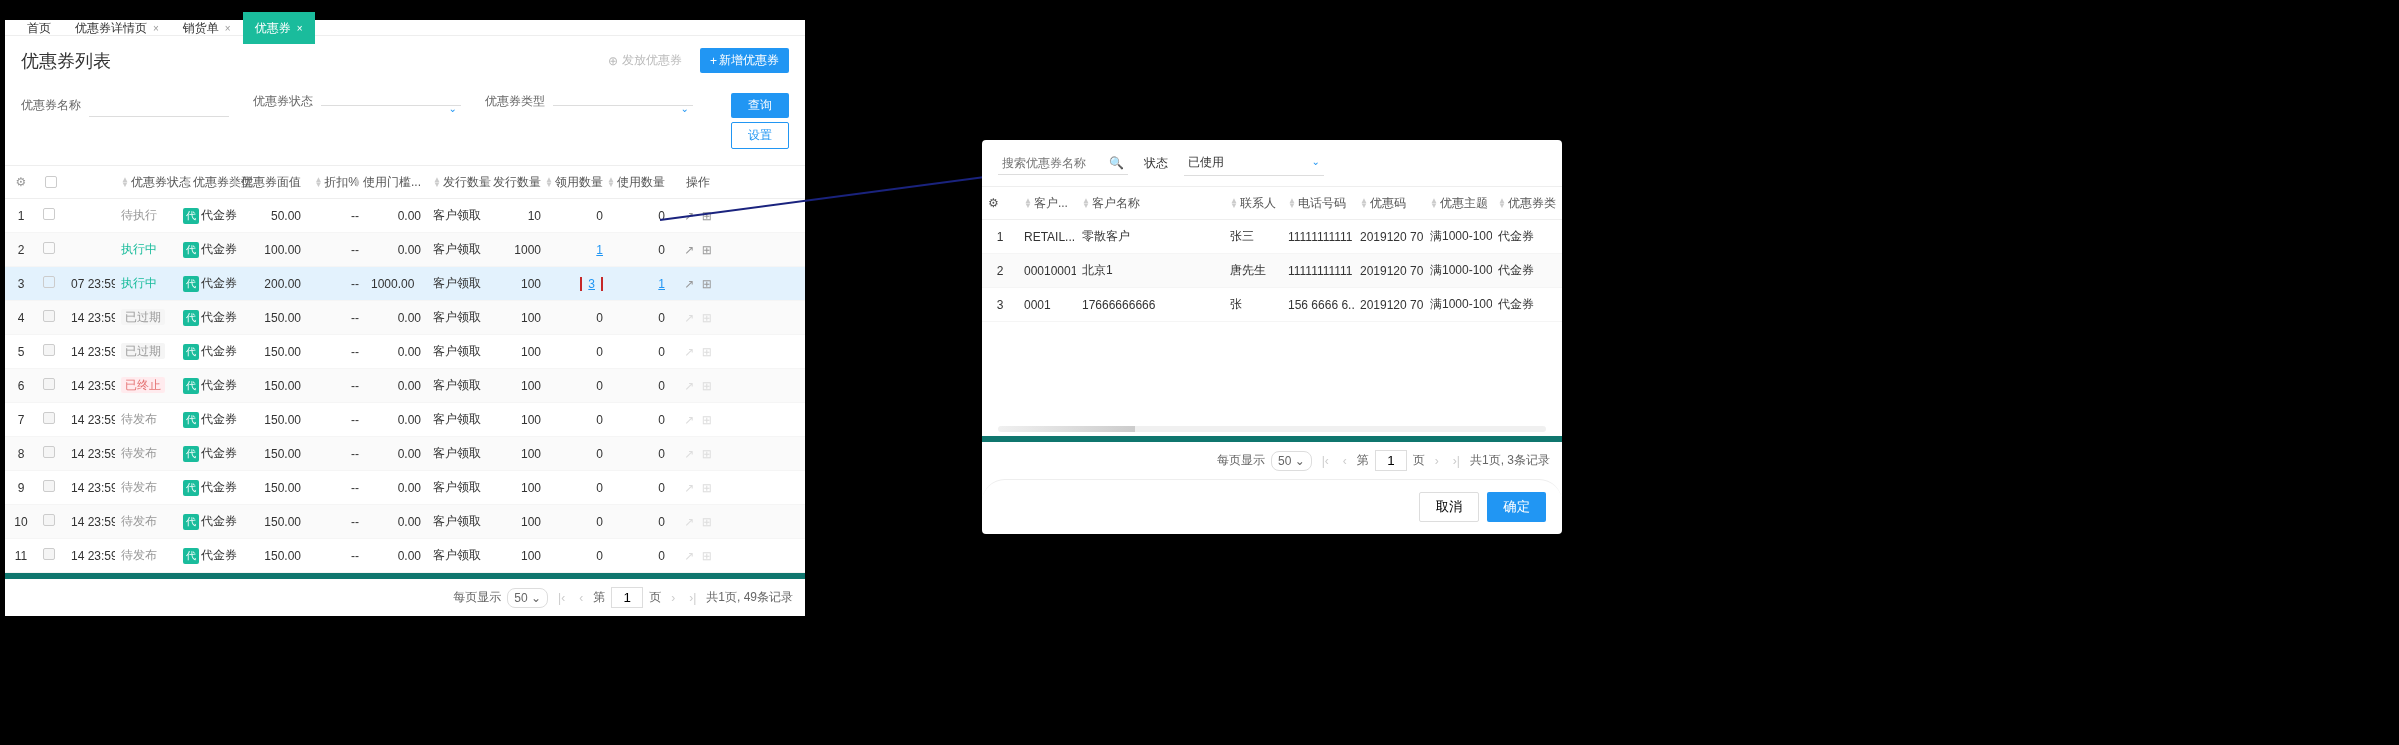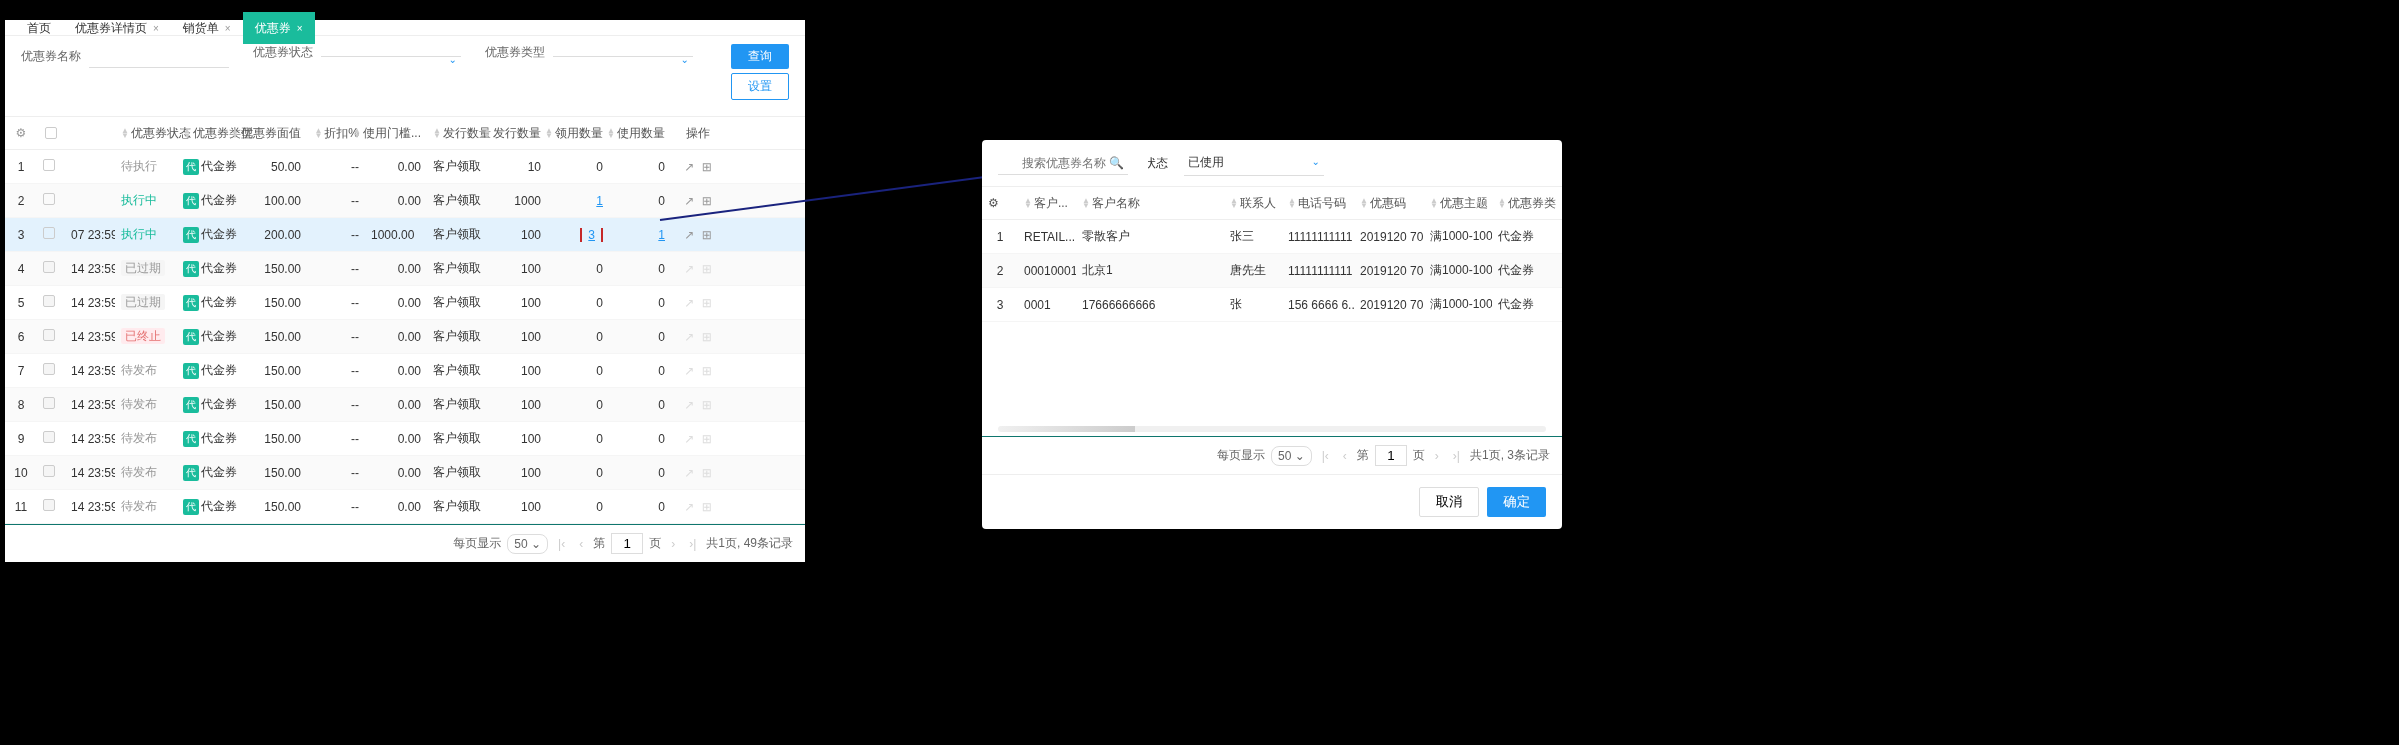--- a/index.html
+++ b/index.html
@@ -62,64 +62,77 @@
     .status-running { color: #1abc9c; }
     .status-expired { color: #999; background: #f5f5f5; padding: 1px 4px; border-radius: 2px; }
     .status-ended { color: #e57373; background: #ffebee; padding: 1px 4px; border-radius: 2px; }
     
     .highlight-link { color: #2196f3; text-decoration: underline; }
     .highlight-box { border: 2px solid #c62828; padding: 1px 6px; }
     
     .op-icon { color: #999; cursor: pointer; font-size: 12px; margin: 0 2px; }
     .op-icon.disabled { color: #ddd; }
     
-    .pagination { display: flex; align-items: center; justify-content: flex-end; padding: 8px 12px; gap: 6px; color: #666; border-top: 1px solid #0f766e; }
+    .pagination { display: flex; align-items: center; justify-content: flex-end; padding: 8px 12px; gap: 6px; color: #666; border-top: 6px solid #0f766e; }
     .page-select { border: 1px solid #ddd; padding: 2px 6px; border-radius: 8px; }
     .page-btn { color: #ccc; cursor: pointer; padding: 0 4px; }
     .page-input { width: 32px; text-align: center; border: 1px solid #ddd; padding: 2px; }
     
     .arrow-line { position: absolute; }
     
     .modal-header { display: flex; justify-content: space-between; align-items: center; padding: 10px 16px; border-bottom: 1px solid #eee; }
     .modal-close { color: #999; cursor: pointer; font-size: 14px; }
     
     .modal-filters { display: flex; padding: 10px 16px; gap: 16px; align-items: center; }
     .search-wrap { position: relative; border-bottom: 1px solid #ddd; width: 130px; }
-    .search-input { border: none; padding: 4px; width: 100%; outline: none; color: #7f1d1d; font-size: 12px; margin-left: 20px;}
+    .search-input { border: none; padding: 4px; width: 100%; outline: none; color: #7f1d1d; font-size: 12px;}
     .search-icon { position: absolute; right: 4px; top: 4px; color: #2196f3; }
     
     .modal-table .thead { height: 34px; }
     .m-col-gear { width: 36px; }
     .m-col-cust { width: 58px; }
     .m-col-name { width: 148px; }
     .m-col-contact { width: 58px; }
     .m-col-phone { width: 72px; }
     .m-col-code { width: 70px; }
     .m-col-topic { width: 68px; }
     .m-col-type { width: 54px; }
     
-    .modal-footer { display: flex; justify-content: flex-end; gap: 8px; padding: 12px 16px; border-top: 1px solid #eee; }
+    .modal-footer { display: flex; justify-content: flex-end; gap: 8px; padding: 12px 16px; border-top: 1px solid #eee; border-radius: 23px; }
     .btn-cancel { padding: 5px 16px; border: 1px solid #ddd; background: #fff; cursor: pointer; border-radius: 2px; }
     .btn-confirm { padding: 5px 16px; border: none; background: #2196f3; color: #fff; cursor: pointer; border-radius: 2px; }
     
     .modal-pagination-wrap { padding-top: 100px; }
     .scroll-hint { height: 6px; background: linear-gradient(to right, #f0f0f0 0%, #ccc 25%, #f0f0f0 25%); margin: 4px 16px; border-radius: 3px; }
   </style>
 </head>
 <body>
 
 <div class="left-panel">
 
   <div class="tabs" id="tabs">
       <div class="tab">首页</div>
       <div class="tab">优惠券详情页<span class="close">×</span></div>
       <div class="tab">销货单<span class="close">×</span></div>
       <div class="tab active">优惠券<span class="close">×</span></div>
     </div>
 
+  <div class="page-header">
+    <div class="page-title">优惠券列表</div>
+    <div class="header-actions">
+      <button class="btn-plain">
+        <span>⊕</span>
+        <span>发放优惠券</span>
+      </button>
+      <button class="btn-primary-small">
+        <span>+</span>
+        <span>新增优惠券</span>
+      </button>
+    </div>
+  </div>
 
   <div class="filters">
     <div class="filter-item">
       <span class="filter-label">优惠券名称</span>
       <input class="input-text" type="text" style="">
     </div>
     <div class="filter-item">
       <span class="filter-label">优惠券状态</span>
       <div class="select-wrap">
         <span class="select-arrow">⌄</span>

